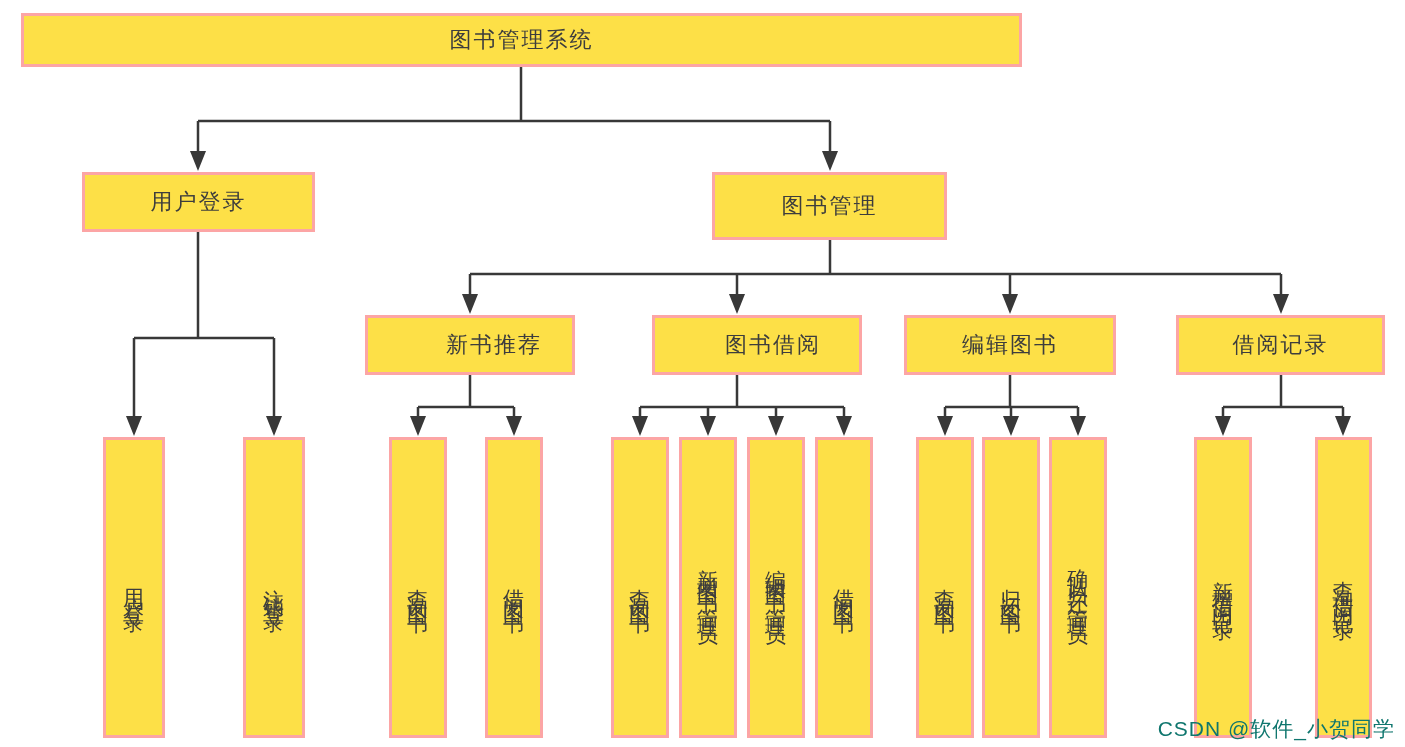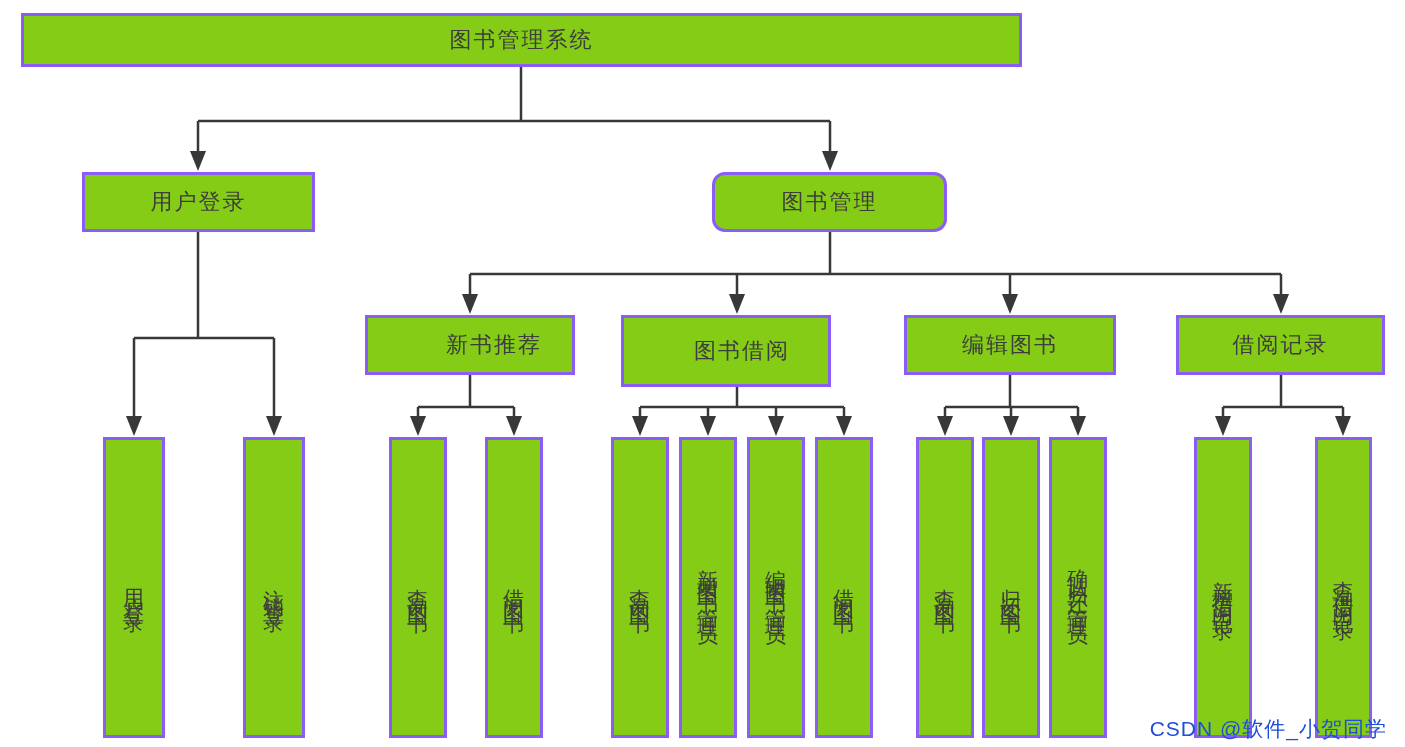--- a/index.html
+++ b/index.html
@@ -18,46 +18,46 @@
   .connectors {
     position: absolute;
     left: 0; top: 0;
     width: 1405px;
     height: 747px;
     z-index: 1;
   }
   .node {
     position: absolute;
     box-sizing: border-box;
-    border: 3px solid #8b5cf6;
-    background: #84cc16;
+    border: 3px solid #fca5a5;
+    background: #fde047;
     color: #3d3d3d;
     display: flex;
     align-items: center;
     justify-content: center;
     z-index: 2;
   }
   .hbox {
     font-size: 22px;
     letter-spacing: 2px;
   }
   .vbox span {
     writing-mode: vertical-rl;
     text-orientation: mixed;
     font-size: 21px;
     letter-spacing: 8px;
     line-height: 1;
     white-space: nowrap;
   }
   .watermark {
     position: absolute;
-    right: 18px;
+    right: 10px;
     bottom: 4px;
     font-size: 21px;
-    color: #1d4ed8;
+    color: #0f766e;
     letter-spacing: 1px;
     z-index: 5;
     white-space: nowrap;
   }
 </style>
 </head>
 <body>
 
 <div class="stage">
 
@@ -97,24 +97,24 @@
       <polygon points="1011,436 1003,416 1019,416"></polygon>
       <polygon points="1078,436 1070,416 1086,416"></polygon>
       <polygon points="1223,436 1215,416 1231,416"></polygon>
       <polygon points="1343,436 1335,416 1351,416"></polygon>
     </g>
   </svg>
 
   <div class="node hbox" style="left:21px; top:13px; width:1001px; height:54px;">图书管理系统</div>
 
   <div class="node hbox" style="left:82px; top:172px; width:233px; height:60px;">用户登录</div>
-  <div class="node hbox" style="left:712px; top:172px; width:235px; height:60px;border-radius:13px;">图书管理</div>
+  <div class="node hbox" style="left:712px; top:172px; width:235px; height:68px;">图书管理</div>
 
   <div class="node hbox" style="left:365px; top:315px; width:210px; height:60px;padding-left:48px;">新书推荐</div>
-  <div class="node hbox" style="left:621px; top:315px; width:210px; height:72px;padding-left:32px;">图书借阅</div>
+  <div class="node hbox" style="left:652px; top:315px; width:210px; height:60px;padding-left:32px;">图书借阅</div>
   <div class="node hbox" style="left:904px; top:315px; width:212px; height:60px;">编辑图书</div>
   <div class="node hbox" style="left:1176px; top:315px; width:209px; height:60px;">借阅记录</div>
 
   <div class="node vbox" style="left:103px; top:437px; width:62px; height:301px;">
     <span>用户登录</span>
   </div>
   <div class="node vbox" style="left:243px; top:437px; width:62px; height:301px;">
     <span>注销登录</span>
   </div>
 

